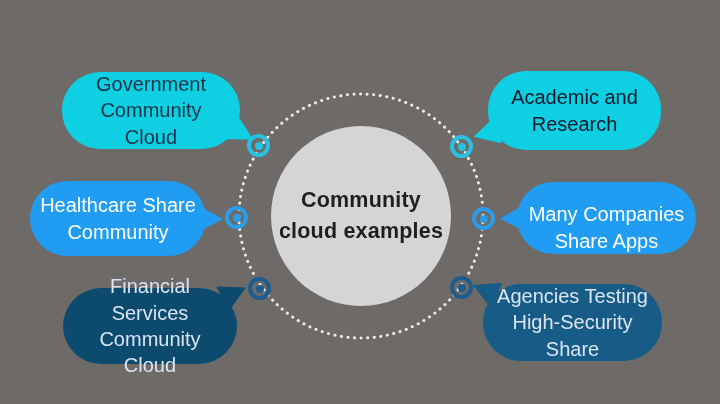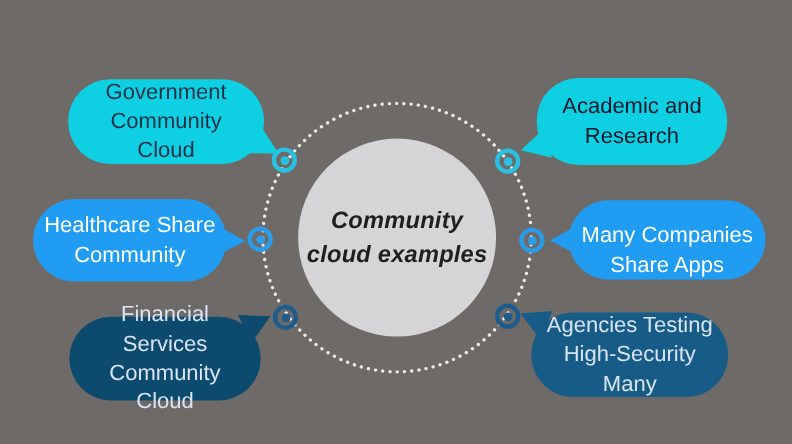--- a/index.html
+++ b/index.html
@@ -10,21 +10,21 @@
     font-family:"Liberation Sans",sans-serif;
   }
   .ring-svg{position:absolute;left:0;top:0;}
   .center-circle{
     position:absolute;left:271px;top:126px;width:180px;height:180px;
     border-radius:50%;
     display:flex;align-items:center;justify-content:center;text-align:center;
   }
   .center-title{
     width:168px;
-    font-weight:bold;font-style:italic;
+    font-weight:bold;
     font-size:21.5px;line-height:1.42;letter-spacing:.2px;
   }
   .bubble{
     position:absolute;border-radius:38px;
     display:flex;align-items:center;justify-content:center;text-align:center;
     font-size:20px;line-height:1.32;
   }
   .bubble .label{display:block;padding:0 10px;}
   .tail{position:absolute;width:26px;height:28px;background:inherit;}
   .tail-right{clip-path:polygon(0 0,100% 52%,0 100%);}
@@ -110,16 +110,16 @@
     <span class="label">Academic and Research</span>
   </div>
 
   <div class="bubble b5" style="background: rgb(32, 157, 242); color: rgb(255, 255, 255);">
     <span class="tail tail-left"></span>
     <span class="label">Many Companies Share Apps</span>
   </div>
 
   <div class="bubble b6" style="background: rgb(23, 92, 135); color: rgb(219, 228, 243);">
     <span class="tail tail-left"></span>
-    <span class="label">Agencies Testing High-Security Many</span>
+    <span class="label">Agencies Testing High-Security Share</span>
   </div>
 
 </div>
 
 </body></html>

